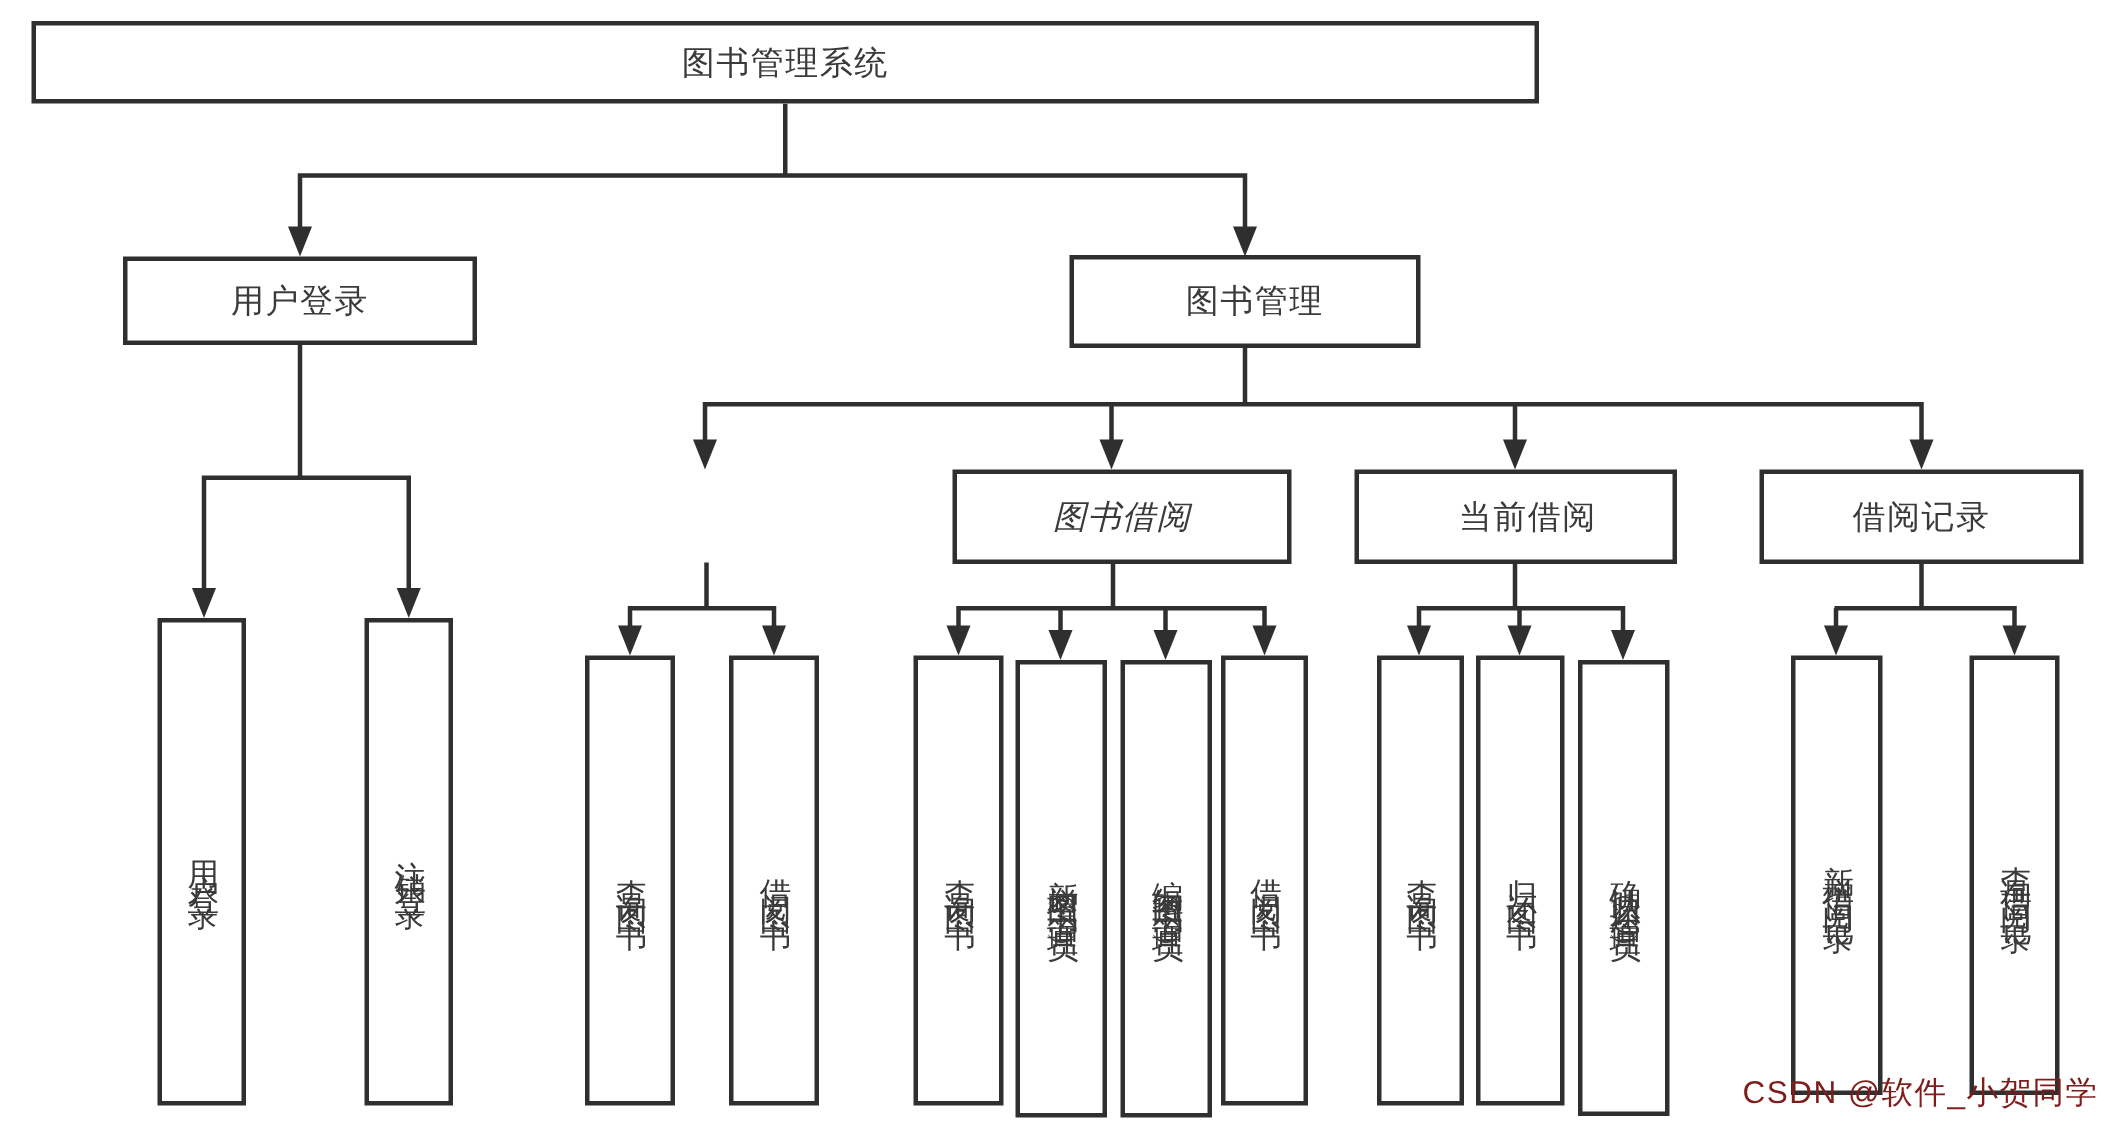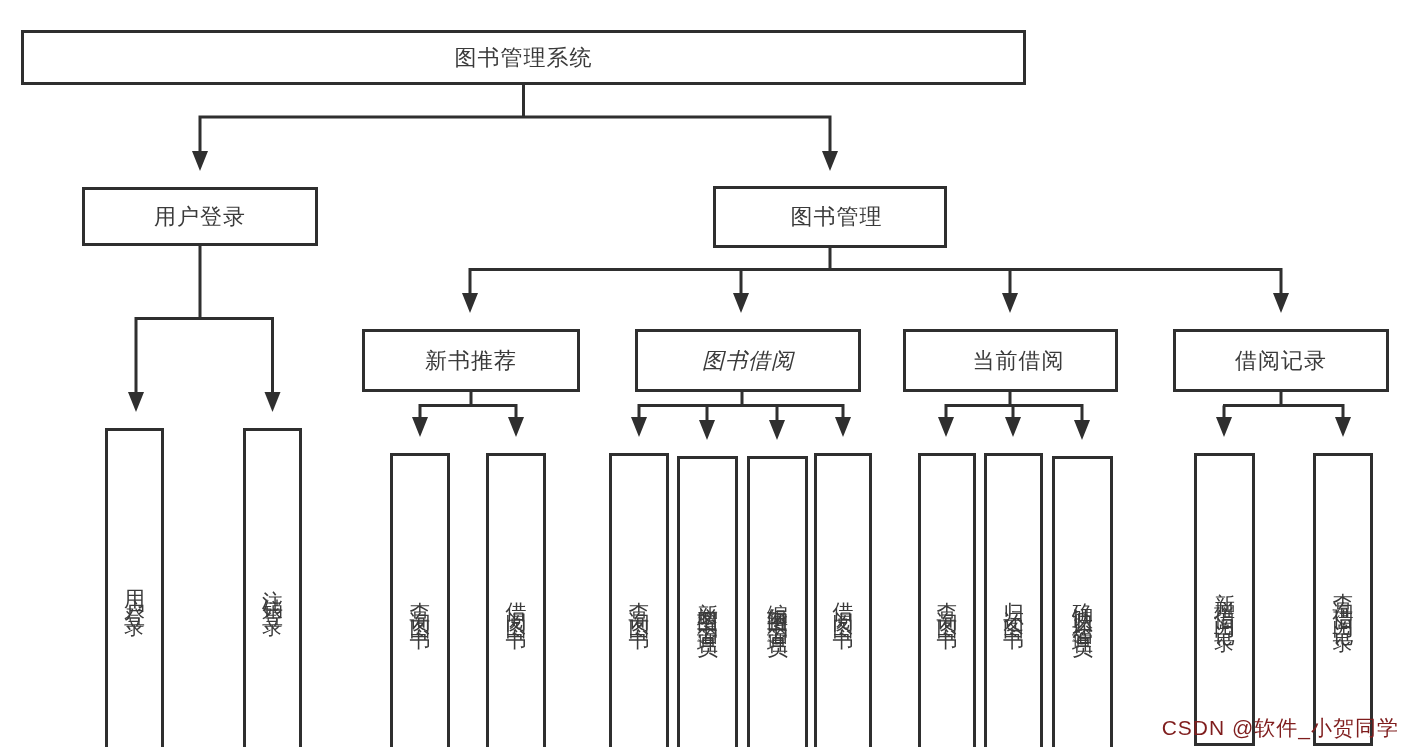--- a/index.html
+++ b/index.html
@@ -18,21 +18,20 @@
   }
   .node {
     position: absolute;
     box-sizing: border-box;
     border: 3px solid #2f2f2f;
     background: #ffffff;
     display: flex;
     align-items: center;
     justify-content: center;
     color: #3a3a3a;
-    margin-top: 16px;
   }
   .hbox {
     font-size: 22px;
     letter-spacing: 1px;
     white-space: nowrap;
   }
   .vbox {
     font-size: 21px;
   }
   .vt {
@@ -103,23 +102,20 @@
     <span>图书管理系统</span>
   </div>
 
   <div class="node hbox" style="left:82px; top:171px; width:236px; height:59px;">
     <span>用户登录</span>
   </div>
   <div class="node hbox" style="left:713px; top:170px; width:234px; height:62px;padding-left:13px;">
     <span>图书管理</span>
   </div>
 
-  <div class="node hbox" style="left:362px; top:313px; width:218px; height:63px;">
-    <span>新书推荐</span>
-  </div>
   <div class="node hbox" style="left:635px; top:313px; width:226px; height:63px;font-style:italic;">
     <span>图书借阅</span>
   </div>
   <div class="node hbox" style="left:903px; top:313px; width:215px; height:63px;padding-left:16px;">
     <span>当前借阅</span>
   </div>
   <div class="node hbox" style="left:1173px; top:313px; width:216px; height:63px;">
     <span>借阅记录</span>
   </div>
 

